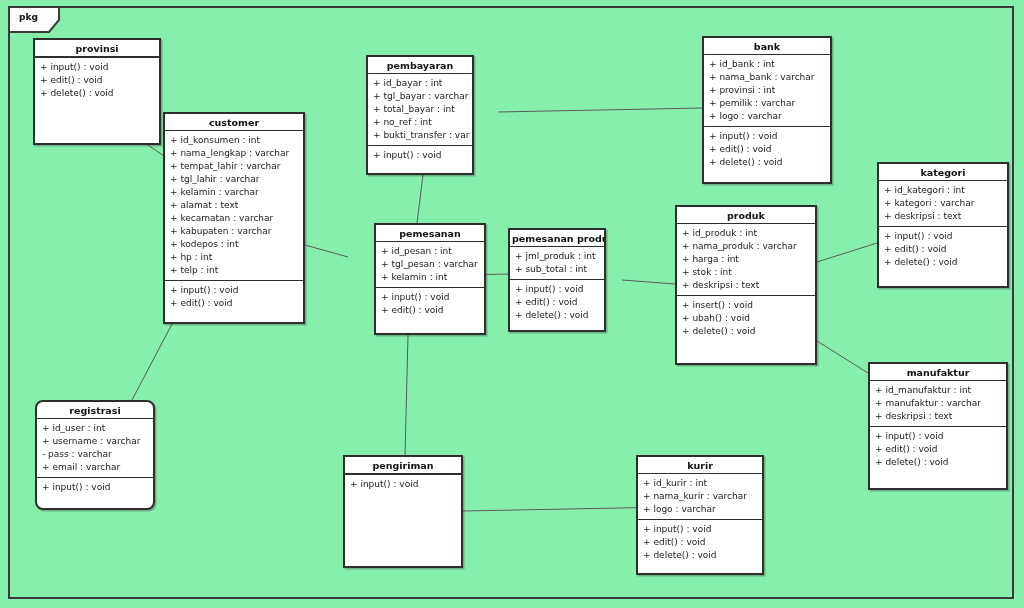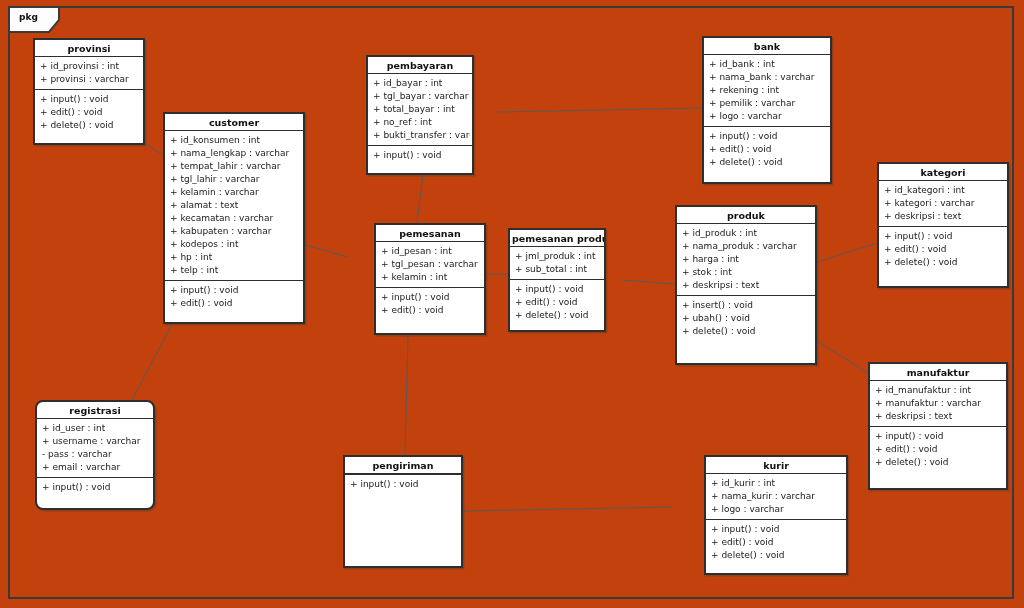--- a/index.html
+++ b/index.html
@@ -1,18 +1,18 @@
 <!DOCTYPE html>
 <html><head>
 <meta charset="utf-8">
 <style>
   html,body { margin:0; padding:0; background:#ffffff; }
   .canvas {
     position:relative; width:1024px; height:608px;
-    background:#c2410c; overflow:hidden;
+    background:#86efac; overflow:hidden;
     font-family:"DejaVu Sans", sans-serif;
   }
   .frame {
     position:absolute; left:8px; top:6px; width:1006px; height:593px;
     border:2px solid #3a3a3a; box-sizing:border-box; background:transparent;
   }
   svg.lines { position:absolute; left:0; top:0; width:1024px; height:608px; }
   .pkg-tab { position:absolute; left:8px; top:6px; width:54px; height:28px; }
   .pkg-label {
     position:absolute; left:11px; top:6px; font-size:9px; font-weight:bold; color:#111;
@@ -51,26 +51,22 @@
       <line x1="408" y1="335" x2="405" y2="455" stroke="#5a5a5a" stroke-width="1"></line>
       <line x1="463" y1="511" x2="672" y2="507" stroke="#5a5a5a" stroke-width="1"></line>
     </svg>
   <div class="pkg-tab">
     <svg width="54" height="28" viewBox="0 0 54 28">
       <path d="M1 1 H51 V14 L41 26 H1 Z" fill="#fdfdfd" stroke="#3a3a3a" stroke-width="2"></path>
     </svg>
     <span class="pkg-label">pkg</span>
   </div>
   <div id="classes-layer">
-      <div class="uml-class" style="left: 33px; top: 38px; width: 112px; height: 107px;">
+      <div class="uml-class" style="left: 33px; top: 38px; width: 128px; height: 107px;">
     <div class="uml-title">provinsi</div>
-    <div class="uml-attrs">
-          <div class="member">+ id_provinsi : int</div>
-          <div class="member">+ provinsi : varchar</div>
-        </div>
     <div class="uml-methods">
           <div class="member">+ input() : void</div>
           <div class="member">+ edit() : void</div>
           <div class="member">+ delete() : void</div>
         </div>
   </div>
       <div class="uml-class" style="left: 163px; top: 112px; width: 142px; height: 212px;">
     <div class="uml-title">customer</div>
     <div class="uml-attrs">
           <div class="member">+ id_konsumen : int</div>
@@ -101,21 +97,21 @@
         </div>
     <div class="uml-methods">
           <div class="member">+ input() : void</div>
         </div>
   </div>
       <div class="uml-class" style="left: 702px; top: 36px; width: 130px; height: 148px;">
     <div class="uml-title">bank</div>
     <div class="uml-attrs">
           <div class="member">+ id_bank : int</div>
           <div class="member">+ nama_bank : varchar</div>
-          <div class="member">+ rekening : int</div>
+          <div class="member">+ provinsi : int</div>
           <div class="member">+ pemilik : varchar</div>
           <div class="member">+ logo : varchar</div>
         </div>
     <div class="uml-methods">
           <div class="member">+ input() : void</div>
           <div class="member">+ edit() : void</div>
           <div class="member">+ delete() : void</div>
         </div>
   </div>
       <div class="uml-class" style="left: 877px; top: 162px; width: 132px; height: 126px;">
@@ -194,21 +190,21 @@
     <div class="uml-methods">
           <div class="member">+ input() : void</div>
         </div>
   </div>
       <div class="uml-class" style="left: 343px; top: 455px; width: 120px; height: 113px;">
     <div class="uml-title">pengiriman</div>
     <div class="uml-methods">
           <div class="member">+ input() : void</div>
         </div>
   </div>
-      <div class="uml-class" style="left: 704px; top: 455px; width: 144px; height: 120px;">
+      <div class="uml-class" style="left: 636px; top: 455px; width: 128px; height: 120px;">
     <div class="uml-title">kurir</div>
     <div class="uml-attrs">
           <div class="member">+ id_kurir : int</div>
           <div class="member">+ nama_kurir : varchar</div>
           <div class="member">+ logo : varchar</div>
         </div>
     <div class="uml-methods">
           <div class="member">+ input() : void</div>
           <div class="member">+ edit() : void</div>
           <div class="member">+ delete() : void</div>

